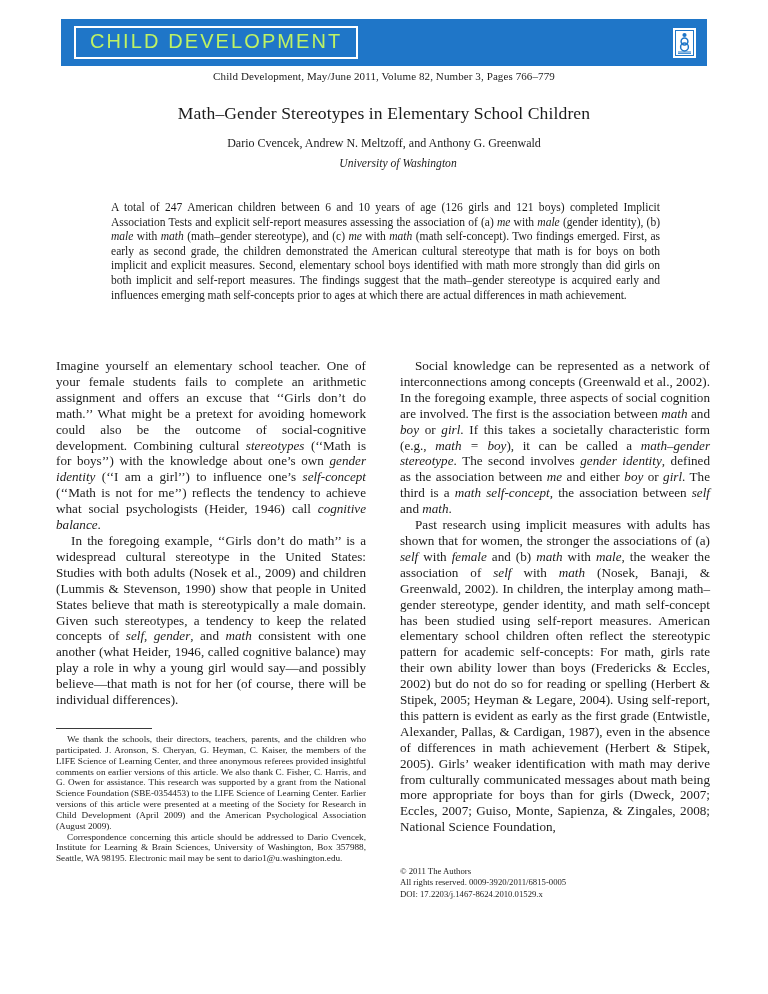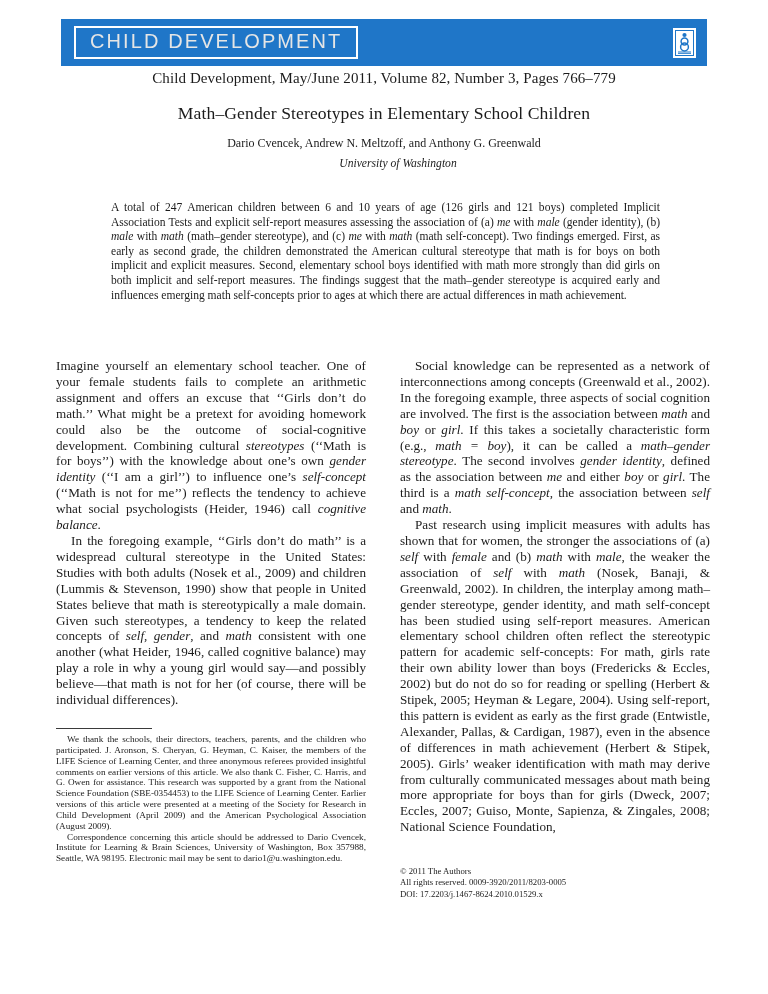--- a/index.html
+++ b/index.html
@@ -33,21 +33,21 @@
     display: flex;
     align-items: center;
     justify-content: space-between;
   }
   .masthead-title-box {
     margin-left: 13px;
     border: 2px solid #ffffff;
     padding: 3px 14px 5px 14px;
   }
   .masthead-title {
-    color: #e5e5e5;
+    color: #bef264;
     font-family: "Liberation Sans", "DejaVu Sans", sans-serif;
     font-size: 20px;
     letter-spacing: 2.1px;
     line-height: 1.05;
     white-space: nowrap;
     font-weight: 400;
   }
   .masthead-logo {
     margin-right: 11px;
     width: 23px;
@@ -59,21 +59,21 @@
   }
   .masthead-logo svg { display: block; }
 
   
   .citation-line {
     position: absolute;
     left: 0;
     top: 70px;
     width: 768px;
     text-align: center;
-    font-size: 15px;
+    font-size: 11px;
     letter-spacing: 0.1px;
   }
 
   
   .article-title {
     position: absolute;
     left: 0;
     top: 103px;
     width: 768px;
     text-align: center;
@@ -202,17 +202,17 @@
   </div>
 
   <div class="footnote">
     <div class="footnote-rule"></div>
     <p>We thank the schools, their directors, teachers, parents, and the children who participated. J. Aronson, S. Cheryan, G. Heyman, C. Kaiser, the members of the LIFE Science of Learning Center, and three anonymous referees provided insightful comments on earlier versions of this article. We also thank C. Fisher, C. Harris, and G. Owen for assistance. This research was supported by a grant from the National Science Foundation (SBE-0354453) to the LIFE Science of Learning Center. Earlier versions of this article were presented at a meeting of the Society for Research in Child Development (April 2009) and the American Psychological Association (August 2009).</p>
     <p>Correspondence concerning this article should be addressed to Dario Cvencek, Institute for Learning &amp; Brain Sciences, University of Washington, Box 357988, Seattle, WA 98195. Electronic mail may be sent to dario1@u.washington.edu.</p>
   </div>
 
   <div class="copyright">
     <div>© 2011 The Authors</div>
-    <div>All rights reserved. 0009-3920/2011/8203-0005</div>
+    <div>All rights reserved. 0009-3920/2011/6815-0005</div>
     <div>DOI: 17.2203/j.1467-8624.2010.01529.x</div>
   </div>
 
 </div>
 
 </body></html>

